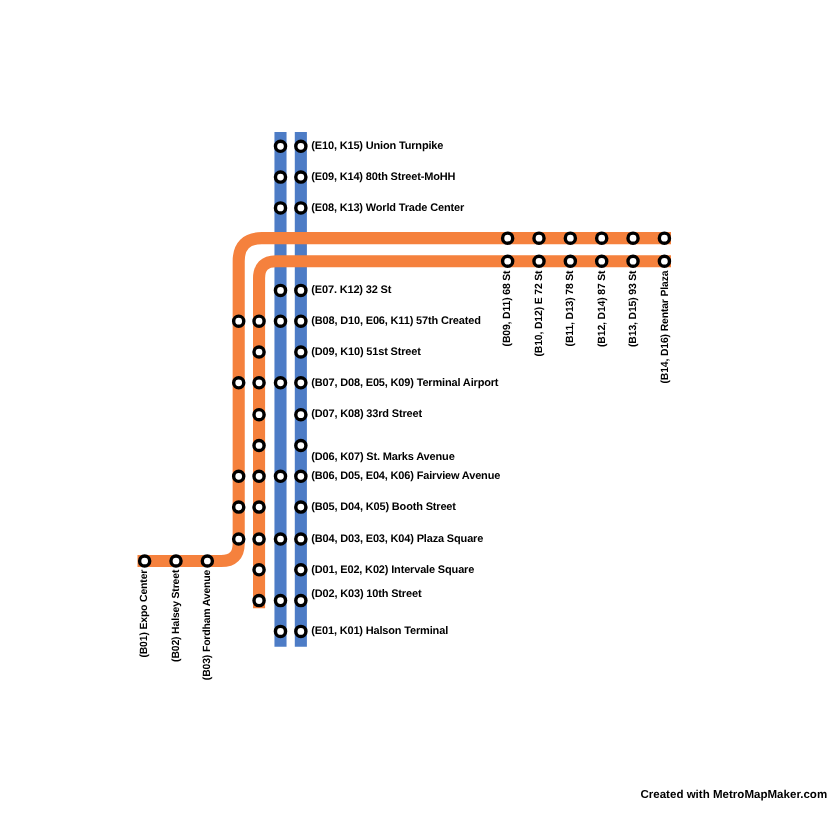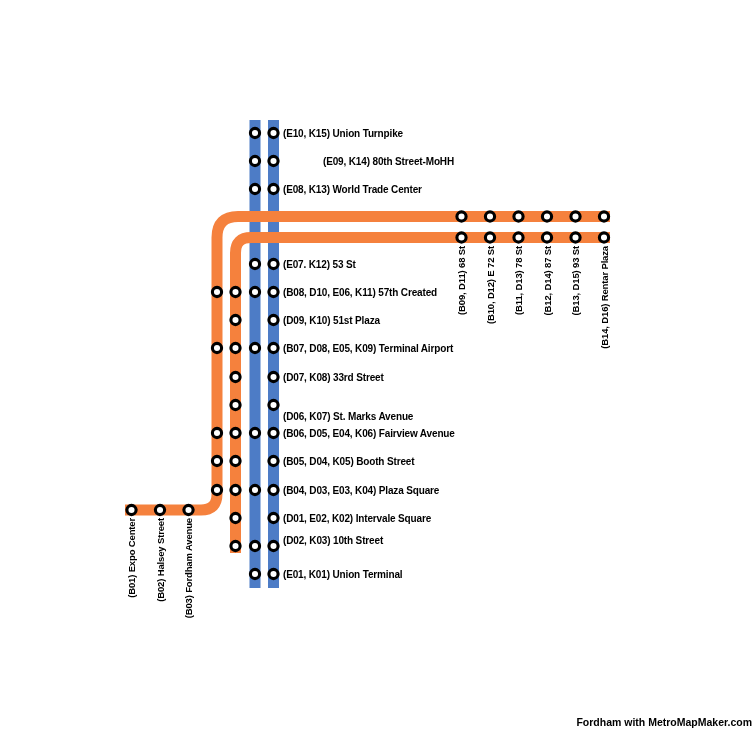--- a/index.html
+++ b/index.html
@@ -104,38 +104,38 @@
       <circle cx="575.5" cy="216.5" r="4.6" fill="#ffffff" stroke="#000000" stroke-width="3.1"></circle>
       <circle cx="575.5" cy="237.5" r="4.6" fill="#ffffff" stroke="#000000" stroke-width="3.1"></circle>
       <circle cx="604" cy="216.5" r="4.6" fill="#ffffff" stroke="#000000" stroke-width="3.1"></circle>
       <circle cx="604" cy="237.5" r="4.6" fill="#ffffff" stroke="#000000" stroke-width="3.1"></circle>
       <circle cx="131.5" cy="510" r="4.6" fill="#ffffff" stroke="#000000" stroke-width="3.1"></circle>
       <circle cx="160" cy="510" r="4.6" fill="#ffffff" stroke="#000000" stroke-width="3.1"></circle>
       <circle cx="188.5" cy="510" r="4.6" fill="#ffffff" stroke="#000000" stroke-width="3.1"></circle>
     </svg>
   <div id="labels">
       <div class="hlabel" style="left: 283px; top: 133px;">(E10, K15) Union Turnpike</div>
-      <div class="hlabel" style="left: 283px; top: 161px; margin-left: 40px;">(E09, K14) 80th Street-MoHH</div>
+      <div class="hlabel" style="left: 283px; top: 161px;">(E09, K14) 80th Street-MoHH</div>
       <div class="hlabel" style="left: 283px; top: 189px;">(E08, K13) World Trade Center</div>
-      <div class="hlabel" style="left: 283px; top: 264px;">(E07. K12) 53 St</div>
+      <div class="hlabel" style="left: 283px; top: 264px;">(E07. K12) 32 St</div>
       <div class="hlabel" style="left: 283px; top: 292px;">(B08, D10, E06, K11) 57th Created</div>
-      <div class="hlabel" style="left: 283px; top: 320px;">(D09, K10) 51st Plaza</div>
+      <div class="hlabel" style="left: 283px; top: 320px;">(D09, K10) 51st Street</div>
       <div class="hlabel" style="left: 283px; top: 348px;">(B07, D08, E05, K09) Terminal Airport</div>
       <div class="hlabel" style="left: 283px; top: 377px;">(D07, K08) 33rd Street</div>
       <div class="hlabel" style="left: 283px; top: 416px;">(D06, K07) St. Marks Avenue</div>
       <div class="hlabel" style="left: 283px; top: 433px;">(B06, D05, E04, K06) Fairview Avenue</div>
       <div class="hlabel" style="left: 283px; top: 461px;">(B05, D04, K05) Booth Street</div>
       <div class="hlabel" style="left: 283px; top: 490px;">(B04, D03, E03, K04) Plaza Square</div>
       <div class="hlabel" style="left: 283px; top: 540px;">(D02, K03) 10th Street</div>
       <div class="hlabel" style="left: 283px; top: 518px;">(D01, E02, K02) Intervale Square</div>
-      <div class="hlabel" style="left: 283px; top: 574px;">(E01, K01) Union Terminal</div>
+      <div class="hlabel" style="left: 283px; top: 574px;">(E01, K01) Halson Terminal</div>
       <div class="vlabel" style="left: 456px; top: 476px;">(B09, D11) 68 St</div>
       <div class="vlabel" style="left: 484.5px; top: 476px;">(B10, D12) E 72 St</div>
       <div class="vlabel" style="left: 513px; top: 476px;">(B11, D13) 78 St</div>
       <div class="vlabel" style="left: 541.5px; top: 476px;">(B12, D14) 87 St</div>
       <div class="vlabel" style="left: 570px; top: 476px;">(B13, D15) 93 St</div>
       <div class="vlabel" style="left: 598.5px; top: 476px;">(B14, D16) Rentar Plaza</div>
       <div class="vlabel" style="left: 126px; top: 748px;">(B01) Expo Center</div>
       <div class="vlabel" style="left: 154.5px; top: 748px;">(B02) Halsey Street</div>
       <div class="vlabel" style="left: 183px; top: 748px;">(B03) Fordham Avenue</div>
     </div>
-  <div class="footer">Fordham with MetroMapMaker.com</div>
+  <div class="footer">Created with MetroMapMaker.com</div>
 </div>
 
 </body></html>

